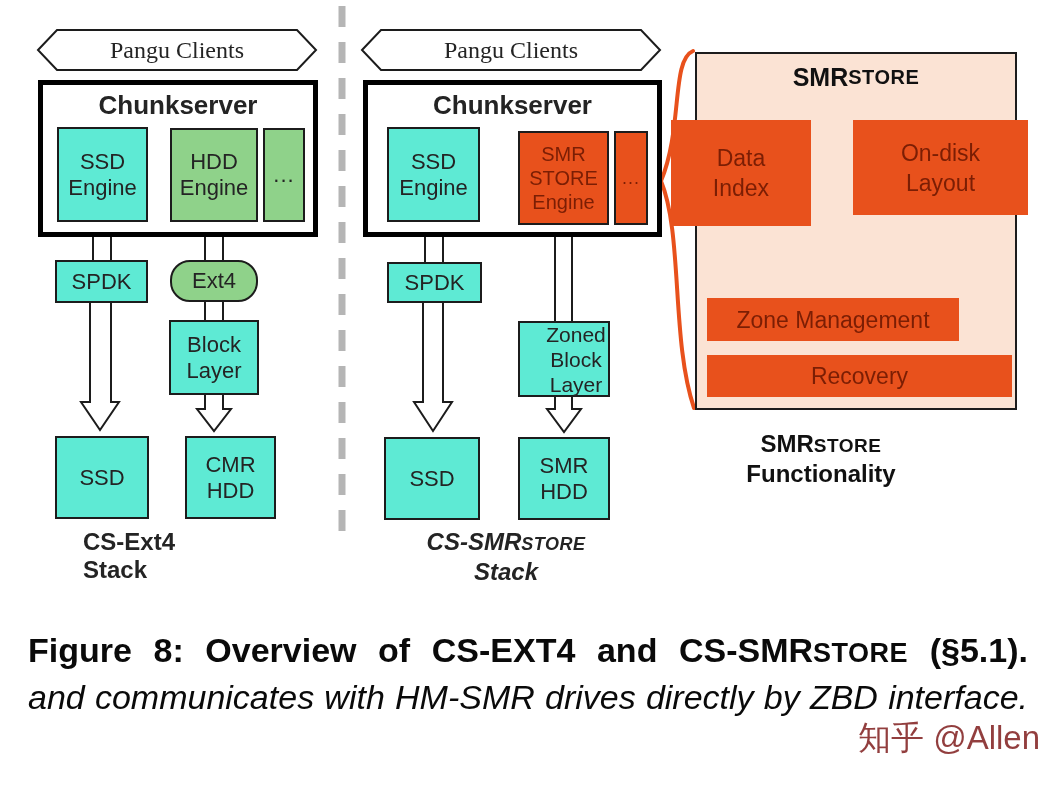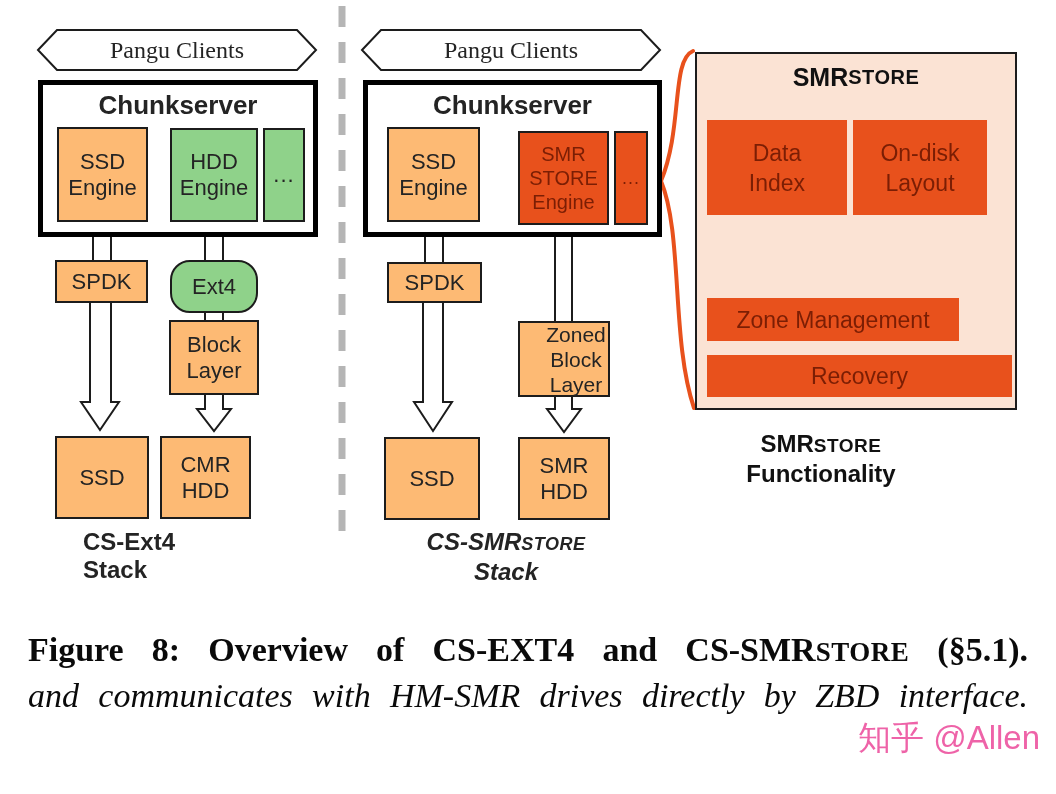--- a/index.html
+++ b/index.html
@@ -1,46 +1,46 @@
 <!DOCTYPE html>
 <html><head>
 <meta charset="utf-8">
 <style>
   html,body{margin:0;padding:0;background:#ffffff;}
   .canvas{position:relative;width:1056px;height:794px;background:#ffffff;overflow:hidden;
           font-family:"Liberation Sans",sans-serif;color:#242424;}
   .lines-svg{position:absolute;left:0;top:0;z-index:0;}
-  .box{position:absolute;box-sizing:border-box;background:#fdba74;border:2px solid #1c1c1c;
+  .box{position:absolute;box-sizing:border-box;background:#5eead4;border:2px solid #1c1c1c;
        display:flex;flex-direction:column;align-items:center;justify-content:center;
        text-align:center;font-size:22px;line-height:26px;z-index:2;}
   .container-box{position:absolute;box-sizing:border-box;border:5px solid #000000;background:#ffffff;z-index:1;}
   .green{background:#8fd28a;}
   .orange{background:#e8511c;color:#7b1e04;}
   .banner-label{position:absolute;display:flex;align-items:center;justify-content:center;
        font-size:24px;z-index:2;font-family:Liberation Serif, serif;}
   .cs-title{position:absolute;display:flex;align-items:flex-start;justify-content:center;
        font-size:26px;font-weight:600;z-index:2;}
   .stack-label{position:absolute;font-size:24px;line-height:28px;font-weight:600;z-index:2;}
   .smallcaps{font-size:18px;letter-spacing:.5px;}
   .panel{position:absolute;box-sizing:border-box;background:#fbe3d4;border:2px solid #1c1c1c;z-index:1;}
   .panel-title{position:absolute;display:flex;align-items:center;justify-content:center;
        font-weight:700;font-size:25px;color:#111;z-index:2;}
   .panel-title .smallcaps{font-size:20px;font-weight:700;}
   .bar{font-size:23px;}
   .func-label{position:absolute;text-align:center;font-size:24px;line-height:28px;font-weight:600;color:#111;z-index:2;}
   .func-label .smallcaps{font-size:19px;}
   .caption{position:absolute;left:28px;top:628px;width:1000px;z-index:2;
-       font-family:Liberation Serif, serif;font-size:34px;line-height:44px;color:#0a0a0a;}
+       font-family:Liberation Sans, sans-serif;font-size:34px;line-height:44px;color:#0a0a0a;}
   .cap-line{text-align:justify;text-align-last:justify;white-space:nowrap;}
   .cap-bold{font-weight:700;}
   .cap-italic{font-style:italic;}
   .cap-small{font-size:27px;letter-spacing:.5px;}
   .roman{font-style:normal;}
   .watermark{position:absolute;left:858px;top:716px;z-index:1;font-size:33px;
-       color:#ec4899;opacity:.85;white-space:nowrap;font-family:"Liberation Sans",sans-serif;}
+       color:#7f1d1d;opacity:.85;white-space:nowrap;font-family:"Liberation Sans",sans-serif;}
   .dots{letter-spacing:1px;}
 </style>
 </head>
 <body>
 
 <div class="canvas">
 
   <svg class="lines-svg" width="1056" height="610">
     <line x1="342" y1="6" x2="342" y2="540" stroke="#b5b5b5" stroke-width="7" stroke-dasharray="21 15"></line>
 
@@ -79,29 +79,29 @@
     <span>SSD</span>
     <span>Engine</span>
   </div>
   <div class="box green" style="left:170px;top:128px;width:88px;height:94px;">
     <span>HDD</span>
     <span>Engine</span>
   </div>
   <div class="box green dots" style="left:263px;top:128px;width:42px;height:94px;">...</div>
 
   <div class="box" style="left:55px;top:260px;width:93px;height:43px;">SPDK</div>
-  <div class="box green" style="left:170px;top:260px;width:88px;height:53px;border-radius:20px;">Ext4</div>
+  <div class="box green" style="left:170px;top:260px;width:88px;height:42px;border-radius:20px;">Ext4</div>
 
   <div class="box" style="left:169px;top:320px;width:90px;height:75px;">
     <span>Block</span>
     <span>Layer</span>
   </div>
 
   <div class="box" style="left:55px;top:436px;width:94px;height:83px;">SSD</div>
-  <div class="box" style="left:160px;top:436px;width:91px;height:83px;">
+  <div class="box" style="left:185px;top:436px;width:91px;height:83px;">
     <span>CMR</span>
     <span>HDD</span>
   </div>
 
   <div class="stack-label" style="left:83px;top:528px;text-align:left;">
     <div>CS-Ext4</div>
     <div>Stack</div>
   </div>
 
   <div class="banner-label" style="left:362px;top:30px;width:298px;height:40px;">Pangu Clients</div>
@@ -138,25 +138,25 @@
     <div><span>CS-SMR</span><span class="smallcaps">STORE</span></div>
     <div>Stack</div>
   </div>
 
   <div class="panel" style="left:695px;top:52px;width:322px;height:358px;"></div>
   <div class="panel-title" style="left:695px;top:62px;width:322px;height:30px;">
     <span>SMR</span>
       <span class="smallcaps">STORE</span>
   </div>
 
-  <div class="box orange" style="left:707px;top:120px;width:140px;height:95px;border:none;font-size:23px;line-height:30px;">
+  <div class="box orange" style="left:671px;top:120px;width:140px;height:106px;border:none;font-size:23px;line-height:30px;">
     <span>Data</span>
     <span>Index</span>
   </div>
-  <div class="box orange" style="left:853px;top:120px;width:134px;height:95px;border:none;font-size:23px;line-height:30px;">
+  <div class="box orange" style="left:853px;top:120px;width:175px;height:95px;border:none;font-size:23px;line-height:30px;">
     <span>On-disk</span>
     <span>Layout</span>
   </div>
   <div class="box orange bar" style="left:707px;top:298px;width:252px;height:43px;border:none;">Zone Management</div>
   <div class="box orange bar" style="left:707px;top:355px;width:305px;height:42px;border:none;">Recovery</div>
 
   <div class="func-label" style="left:701px;top:430px;width:240px;">
     <div><span>SMR</span><span class="smallcaps">STORE</span></div>
     <div>Functionality</div>
   </div>

